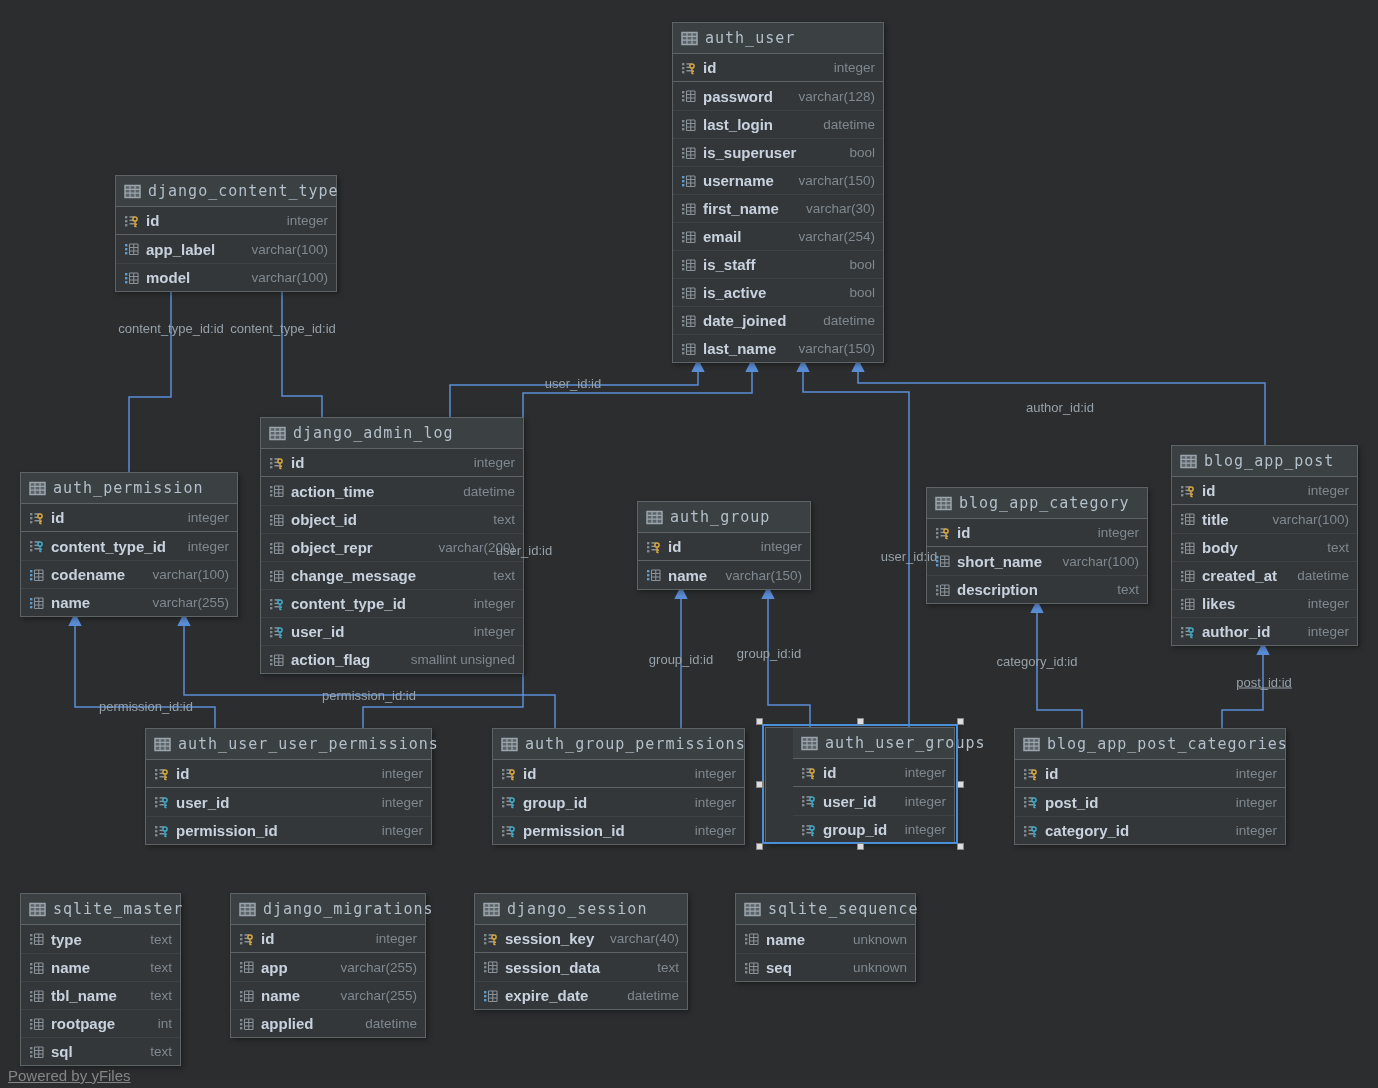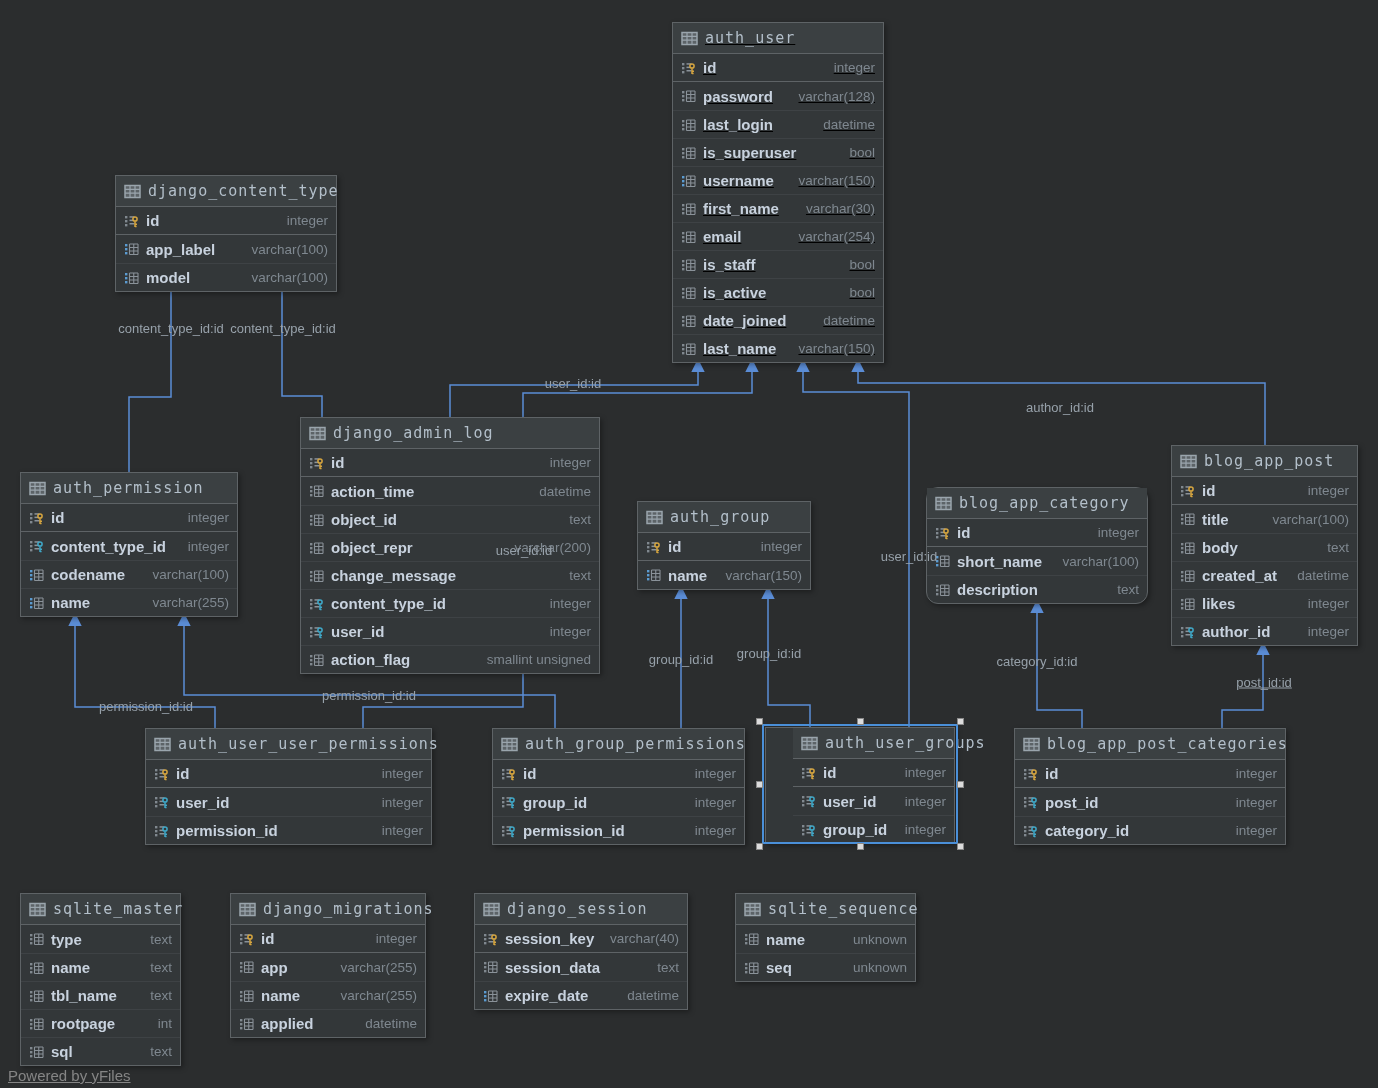--- a/index.html
+++ b/index.html
@@ -43,21 +43,21 @@
       <path d="M909,727 L909,392 L803,392 L803,360" fill="none" stroke="#5b8dd6" stroke-width="1.5" marker-end="url(#arrow)"></path>
       <path d="M1265,445 L1265,383 L858,383 L858,360" fill="none" stroke="#5b8dd6" stroke-width="1.5" marker-end="url(#arrow)"></path>
       <path d="M681,728 L681,587" fill="none" stroke="#5b8dd6" stroke-width="1.5" marker-end="url(#arrow)"></path>
       <path d="M810,727 L810,705 L768,705 L768,587" fill="none" stroke="#5b8dd6" stroke-width="1.5" marker-end="url(#arrow)"></path>
       <path d="M215,728 L215,707 L75,707 L75,614" fill="none" stroke="#5b8dd6" stroke-width="1.5" marker-end="url(#arrow)"></path>
       <path d="M555,728 L555,695 L184,695 L184,614" fill="none" stroke="#5b8dd6" stroke-width="1.5" marker-end="url(#arrow)"></path>
       <path d="M1082,728 L1082,710 L1037,710 L1037,601" fill="none" stroke="#5b8dd6" stroke-width="1.5" marker-end="url(#arrow)"></path>
       <path d="M1222,728 L1222,710 L1263,710 L1263,643" fill="none" stroke="#5b8dd6" stroke-width="1.5" marker-end="url(#arrow)"></path>
     </svg>
   <div id="footer">Powered by yFiles</div>
-<div class="table" style="left: 672px; top: 22px; width: 212px; text-decoration: underline;">
+<div class="table" style="left: 672px; top: 22px; width: 212px;">
       <div class="thead">
         <span class="ticon">
           <svg width="17" height="15" viewBox="0 0 17 15">
             <rect x="1" y="1.5" width="15" height="12" fill="#9aa5ad" opacity="0.35"></rect>
             <rect x="1" y="1.5" width="15" height="12" fill="none" stroke="#9aa5ad" stroke-width="1.5"></rect>
             <path d="M1 5.3 H16 M1 9.2 H16 M6 1.5 V13.5 M11 1.5 V13.5" stroke="#9aa5ad" stroke-width="1.2"></path>
           </svg>
         </span>
         <span class="tname">auth_user</span>
       </div>
@@ -311,21 +311,21 @@
             <rect x="1" y="3" width="2.4" height="2.4" fill="#5b9bd1"></rect>
             <rect x="1" y="7" width="2.4" height="2.4" fill="#5b9bd1"></rect>
             <rect x="1" y="11" width="2.4" height="2.4" fill="#5b9bd1"></rect>
             <path d="M5.5 3 H14 M5.5 3 V13.5 M9.75 3 V13.5 M14 3 V13.5 M5.5 6.5 H14 M5.5 10 H14 M5.5 13.5 H14" stroke="#8a9299" stroke-width="1.1" fill="none"></path>
           </svg>
         </span>
         <span class="fname">name</span>
         <span class="ftype">varchar(255)</span>
       </div>
     </div>
-    <div class="table" style="left: 260px; top: 417px; width: 300px; margin-left: 40px;">
+    <div class="table" style="left: 260px; top: 417px; width: 264px;">
       <div class="thead">
         <span class="ticon">
           <svg width="17" height="15" viewBox="0 0 17 15">
             <rect x="1" y="1.5" width="15" height="12" fill="#9aa5ad" opacity="0.35"></rect>
             <rect x="1" y="1.5" width="15" height="12" fill="none" stroke="#9aa5ad" stroke-width="1.5"></rect>
             <path d="M1 5.3 H16 M1 9.2 H16 M6 1.5 V13.5 M11 1.5 V13.5" stroke="#9aa5ad" stroke-width="1.2"></path>
           </svg>
         </span>
         <span class="tname">django_admin_log</span>
       </div>
@@ -471,21 +471,21 @@
             <rect x="1" y="3" width="2.4" height="2.4" fill="#5b9bd1"></rect>
             <rect x="1" y="7" width="2.4" height="2.4" fill="#5b9bd1"></rect>
             <rect x="1" y="11" width="2.4" height="2.4" fill="#5b9bd1"></rect>
             <path d="M5.5 3 H14 M5.5 3 V13.5 M9.75 3 V13.5 M14 3 V13.5 M5.5 6.5 H14 M5.5 10 H14 M5.5 13.5 H14" stroke="#8a9299" stroke-width="1.1" fill="none"></path>
           </svg>
         </span>
         <span class="fname">name</span>
         <span class="ftype">varchar(150)</span>
       </div>
     </div>
-    <div class="table" style="left: 926px; top: 487px; width: 222px; border-radius: 12px;">
+    <div class="table" style="left: 926px; top: 487px; width: 222px;">
       <div class="thead">
         <span class="ticon">
           <svg width="17" height="15" viewBox="0 0 17 15">
             <rect x="1" y="1.5" width="15" height="12" fill="#9aa5ad" opacity="0.35"></rect>
             <rect x="1" y="1.5" width="15" height="12" fill="none" stroke="#9aa5ad" stroke-width="1.5"></rect>
             <path d="M1 5.3 H16 M1 9.2 H16 M6 1.5 V13.5 M11 1.5 V13.5" stroke="#9aa5ad" stroke-width="1.2"></path>
           </svg>
         </span>
         <span class="tname">blog_app_category</span>
       </div>

